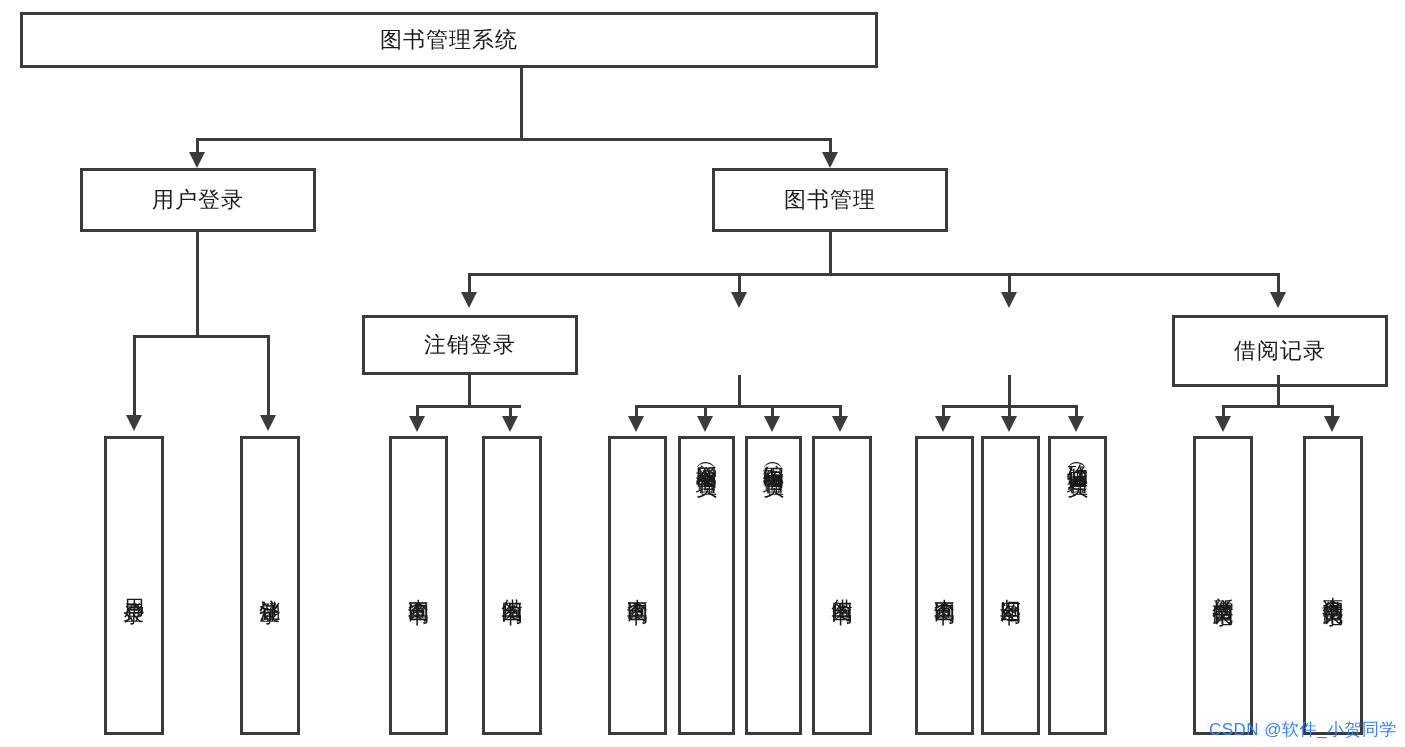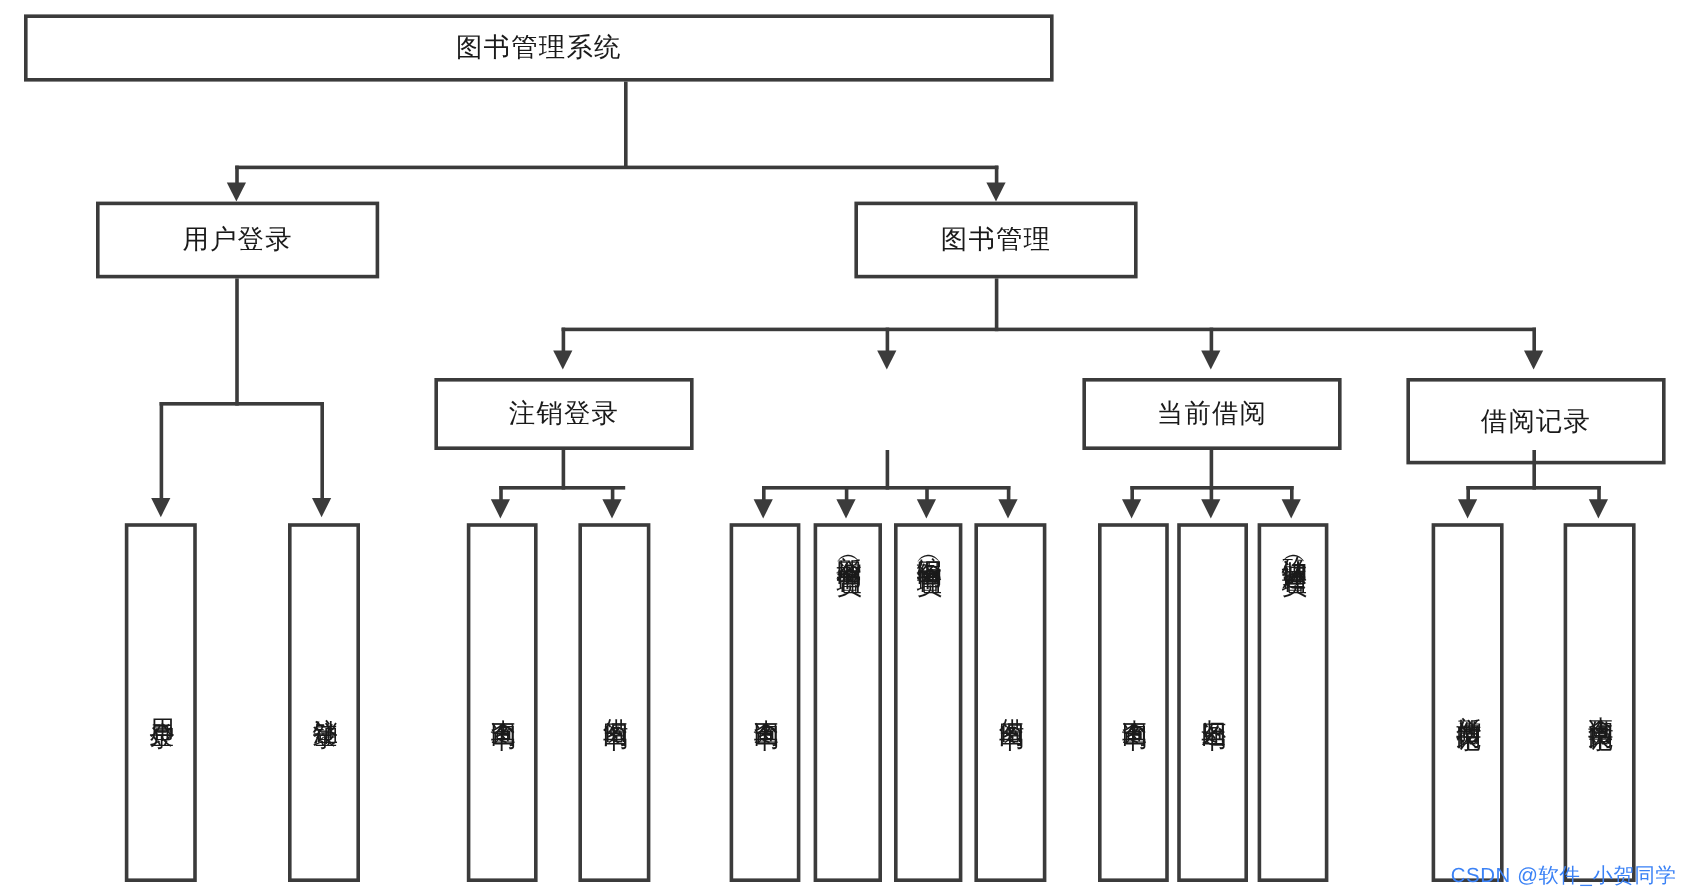--- a/index.html
+++ b/index.html
@@ -111,23 +111,20 @@
   <div class="line vline" style="left:738px; top:273px; height:26px;"></div>
   <div class="arrow" style="left:731px; top:292px;"></div>
   <div class="line vline" style="left:1008px; top:273px; height:26px;"></div>
   <div class="arrow" style="left:1001px; top:292px;"></div>
   <div class="line vline" style="left:1277px; top:273px; height:26px;"></div>
   <div class="arrow" style="left:1270px; top:292px;"></div>
 
   <div class="box h" style="left:362px; top:315px; width:216px; height:60px;">
     <span>注销登录</span>
   </div>
-  <div class="box h" style="left:902px; top:315px; width:216px; height:60px;">
-    <span>当前借阅</span>
-  </div>
   <div class="box h" style="left:1172px; top:315px; width:216px; height:72px;">
     <span>借阅记录</span>
   </div>
 
   <div class="line vline" style="left:468px; top:375px; height:33px;"></div>
   <div class="line hline" style="left:416px; top:405px; width:105px;"></div>
   <div class="line vline" style="left:416px; top:405px; height:14px;"></div>
   <div class="arrow" style="left:409px; top:416px;"></div>
   <div class="line vline" style="left:509px; top:405px; height:14px;"></div>
   <div class="arrow" style="left:502px; top:416px;"></div>

